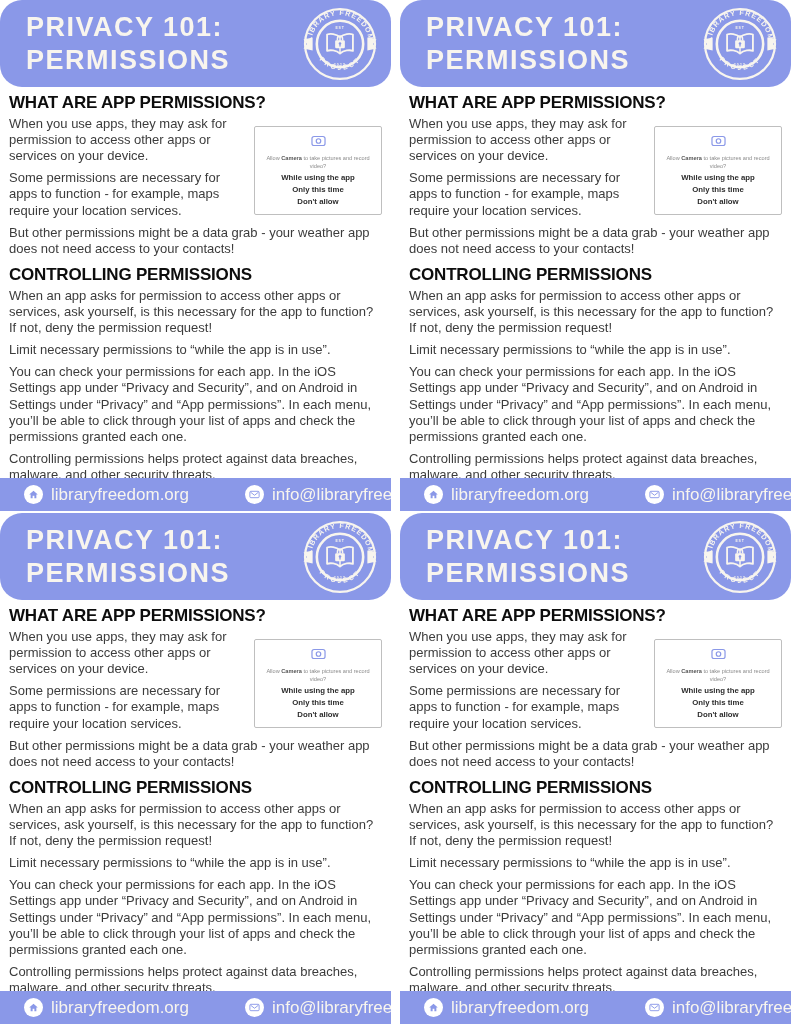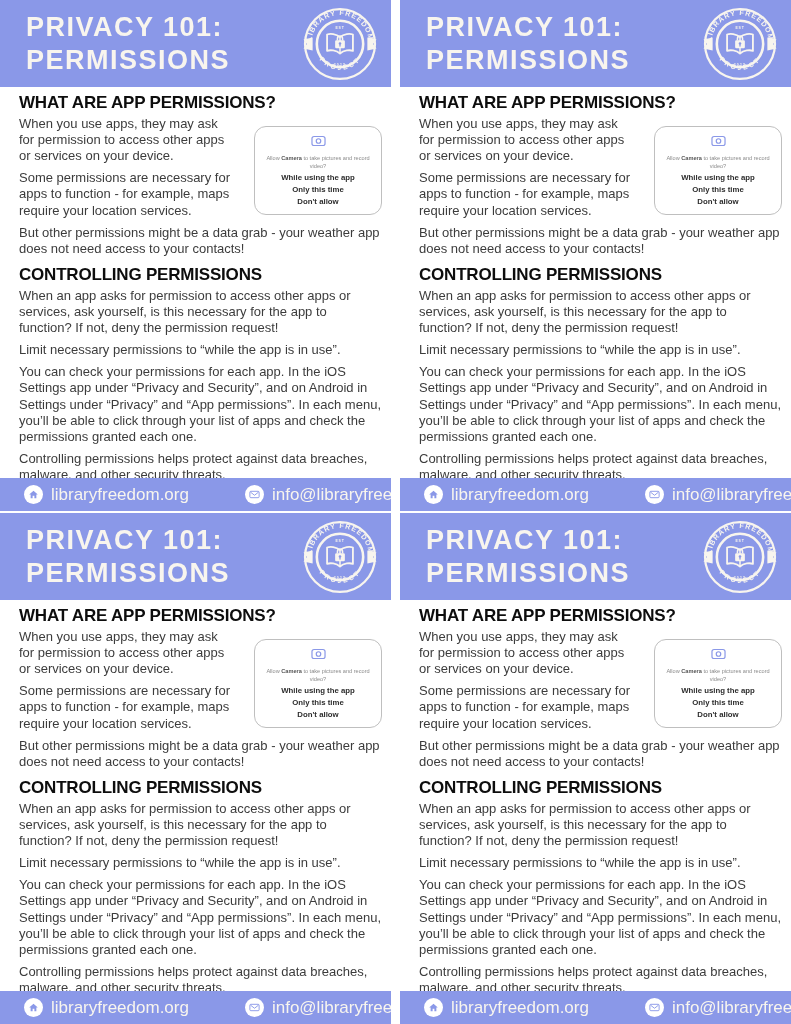--- a/index.html
+++ b/index.html
@@ -8,33 +8,33 @@
   body { font-family:"Liberation Sans", sans-serif; }
 
   .sheet { width:791px; height:1024px; overflow:hidden; background:#ffffff;
            display:grid; grid-template-columns:1fr 1fr; grid-template-rows:1fr 1fr;
            column-gap:9px; row-gap:2px; }
 
   .flyer { background:#ffffff; display:flex; flex-direction:column; overflow:hidden; }
 
   
   .flyer-header { flex:0 0 87px; background:var(--peri); display:flex; align-items:center;
-                  justify-content:space-between; padding:0 13px 0 26px; }
+                  justify-content:space-between; padding:0 13px 0 26px;border-radius:22px; }
   .title { color:var(--cream); font-weight:700; font-size:27px; line-height:1.2; letter-spacing:1.5px; }
   .badge-wrap svg { width:76px; height:76px; display:block; }
 
   
-  .flyer-body { flex:1 1 auto; padding:4px 9px 0 19px; display:flex; flex-direction:column; overflow:hidden; }
+  .flyer-body { flex:1 1 auto; padding:4px 9px 0 9px; display:flex; flex-direction:column; overflow:hidden; }
   .sec-heading { font-size:17px; font-weight:700; letter-spacing:-0.2px; color:var(--ink); margin:2px 0 3px 0; }
   .para { font-size:13px; line-height:1.24; color:var(--body); margin:0 0 6px 0; }
   .s1-row { display:flex; gap:22px; align-items:center; }
   .s1-left { flex:1 1 auto; }
 
   
-  .dialog { flex:0 0 128px; width:128px; min-height:89px; border:1px solid #bfbfbf; border-radius:12px;
+  .dialog { flex:0 0 128px; width:128px; min-height:89px; border:1px solid #bfbfbf; border-radius:2px;
             background:#fff; padding:6px 5px 8px 5px; text-align:center;
             display:flex; flex-direction:column; justify-content:space-between; }
   .dialog .cam svg { width:15px; height:12px; display:inline-block; }
   .dialog-q { font-size:5.6px; line-height:1.5; color:#8b8b8b; }
   .dialog-q b { color:#555; }
   .dialog-opt { font-size:7.8px; font-weight:700; color:#2d2d2d; }
 
   
   .flyer-footer { flex:0 0 33px; background:var(--peri); display:flex; align-items:center;
                   padding-left:24px; gap:56px; }

